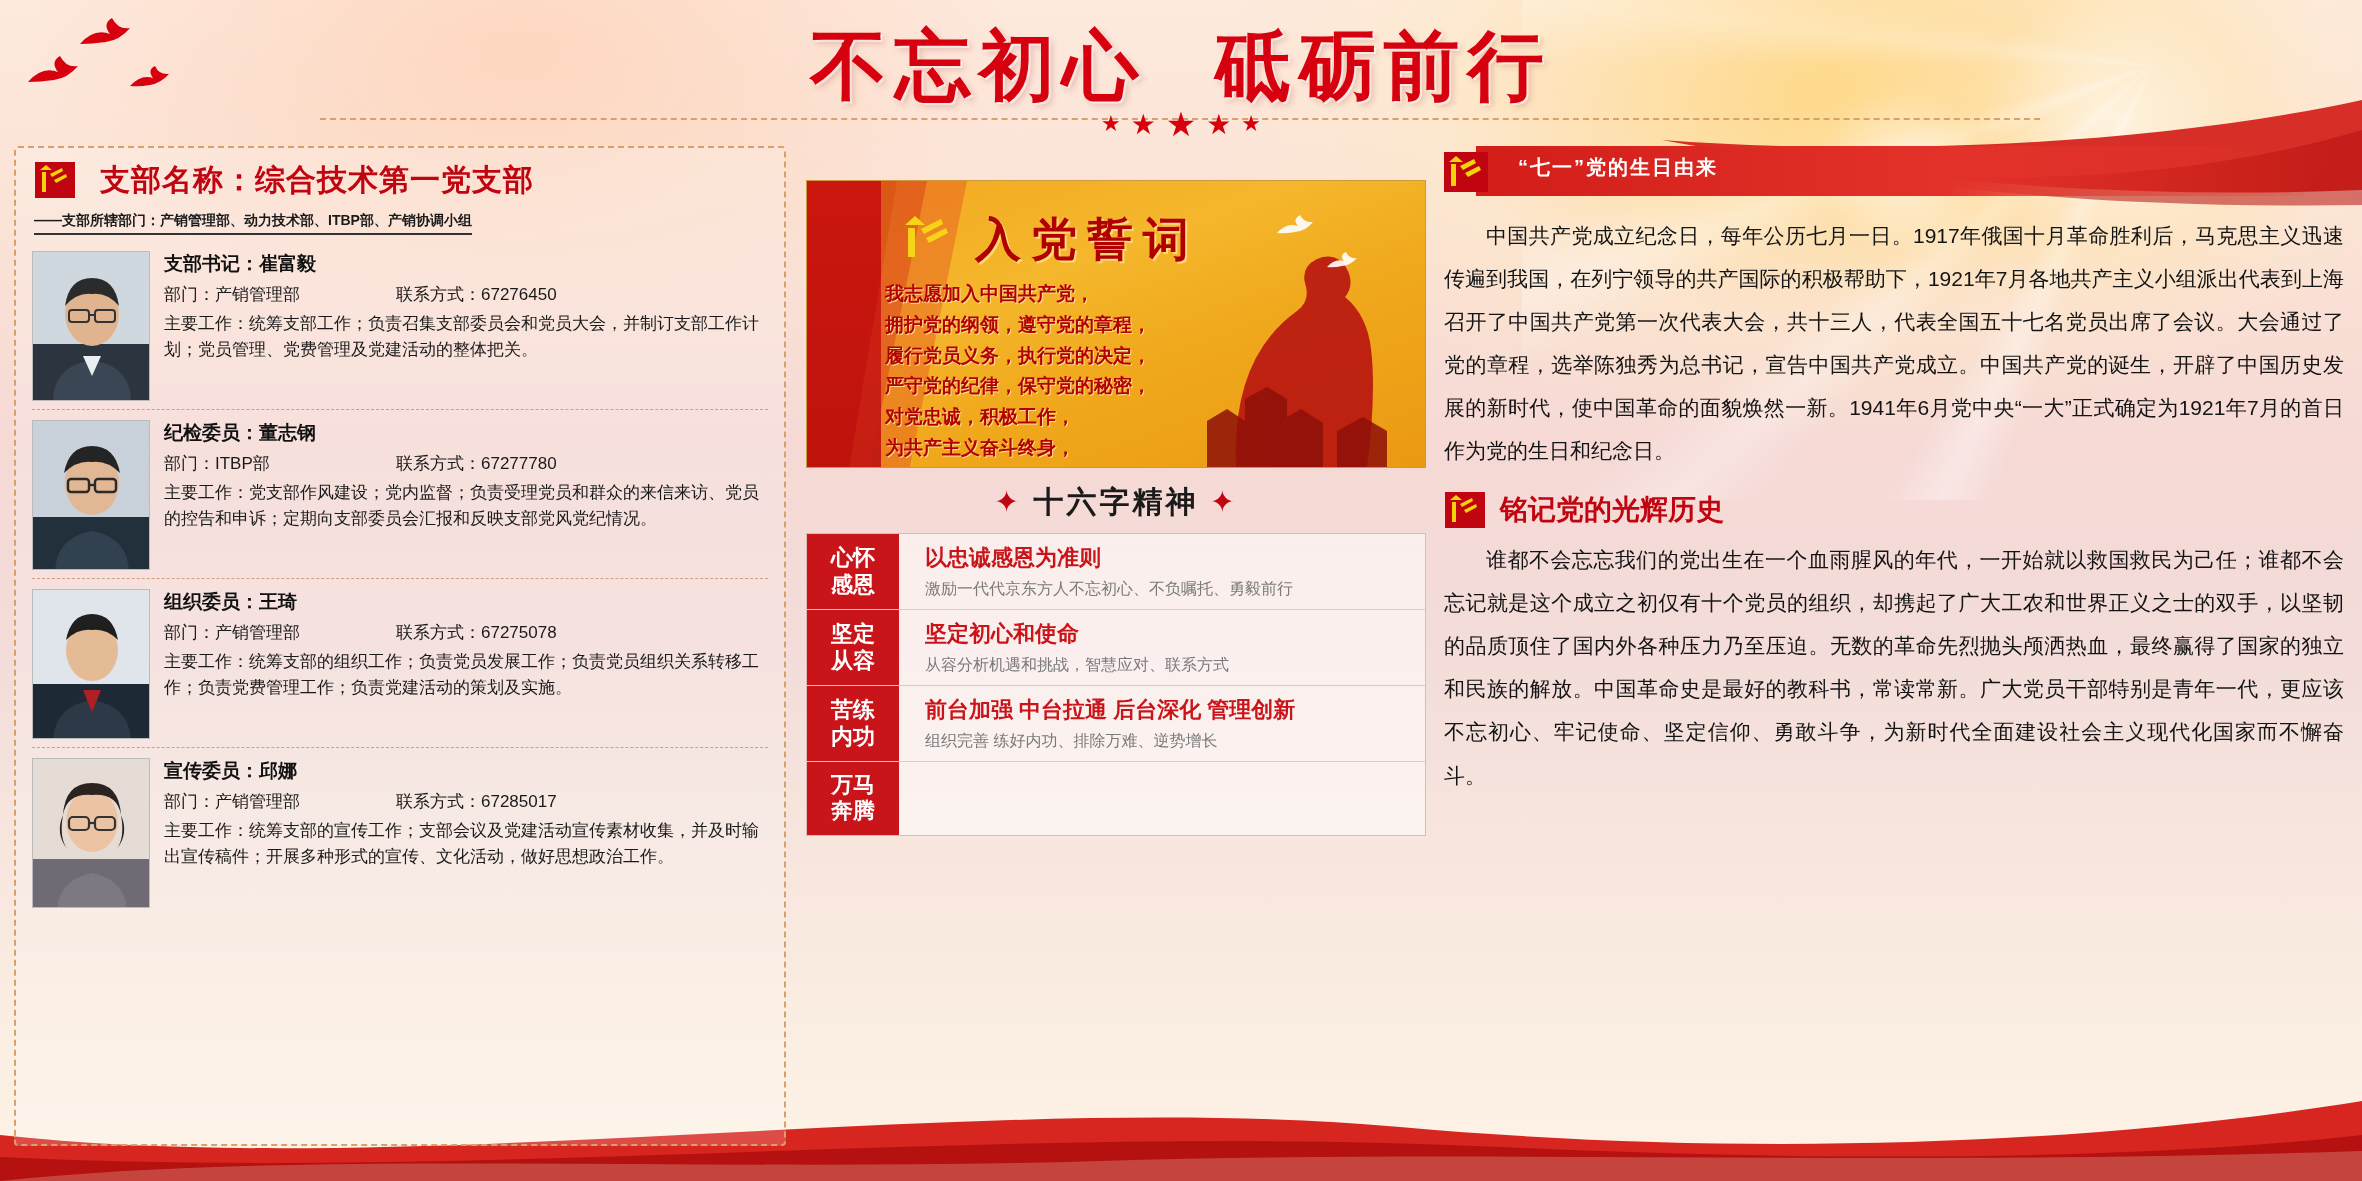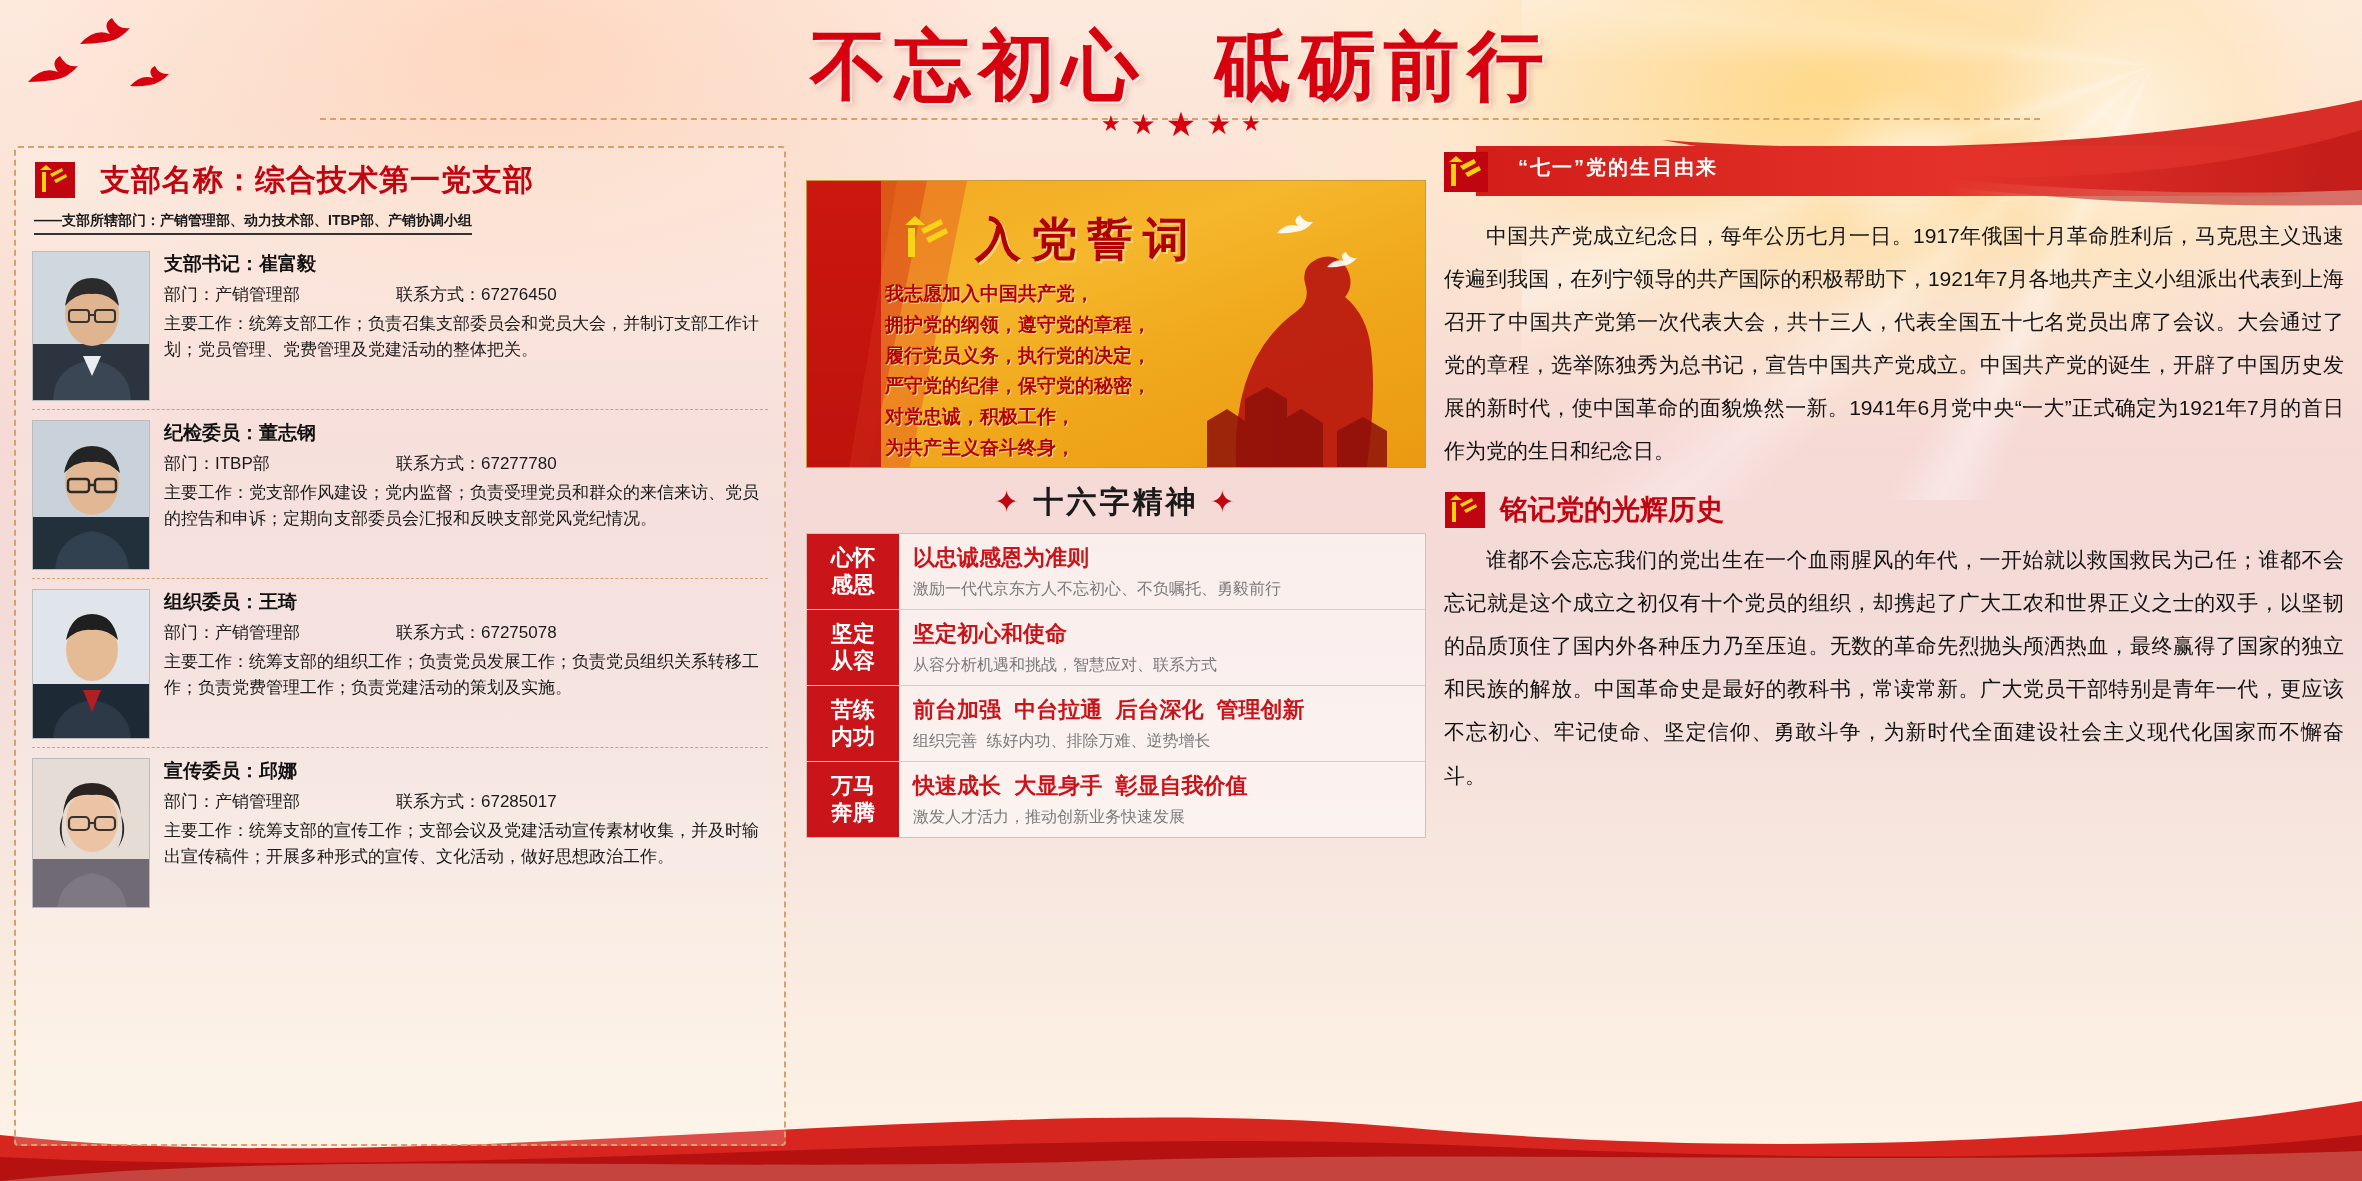--- a/index.html
+++ b/index.html
@@ -137,21 +137,21 @@
   .sixteen-title .deco { color: #c00510; }
 
   .spirit-box { border: 1px solid #e2b9b0; background: rgba(255,255,255,0.55); }
   .spirit-row { display: flex; align-items: stretch; border-bottom: 1px solid #e7c6be; }
   .spirit-row:last-child { border-bottom: none; }
   .spirit-key {
     width: 92px; flex: 0 0 auto; background: #c9141a; color: #fff;
     display: flex; flex-direction: column; align-items: center; justify-content: center;
     font-size: 22px; font-weight: bold; line-height: 1.2; padding: 10px 0;
   }
-  .spirit-body { flex: 1 1 auto; padding: 9px 14px; font-family: Liberation Mono, monospace; }
+  .spirit-body { flex: 1 1 auto; padding: 9px 26px; }
   .spirit-head { font-size: 22px; font-weight: bold; color: #c9141a; margin-bottom: 6px; }
   .spirit-sub { font-size: 16px; color: #c9141a; }
   .spirit-sub.gray { color: #7a7a7a; }
 
   
   .banner {
     position: relative; height: 54px; margin-bottom: 14px;
   }
   .banner-bg {
     position: absolute; left: 36px; top: 0; width: 860px; height: 50px;
@@ -381,24 +381,20 @@
       <div class="spirit-body">
         <div class="spirit-head">前台加强 中台拉通 后台深化 管理创新</div>
         <div class="spirit-sub gray">组织完善  练好内功、排除万难、逆势增长</div>
       </div>
     </div>
     <div class="spirit-row">
       <div class="spirit-key">
         <span>万马</span>
           <span>奔腾</span>
       </div>
-      <div class="spirit-body">
-        <div class="spirit-head">快速成长 大显身手 彰显自我价值</div>
-        <div class="spirit-sub gray">激发人才活力，推动创新业务快速发展</div>
-      </div>
     </div>
   </div>
 </div>
 
 <div class="col-right">
   <div class="banner">
     <div class="banner-bg"></div>
     <svg class="banner-emblem" viewBox="0 0 52 48">
       <path d="M4,44 L4,4 L48,4 L48,44 Z" fill="#c00510"></path>
       <path d="M9,14 L23,14 L16,8 Z M11,16 L11,38 L16,38 L16,16 Z" fill="#f5d20a"></path>

